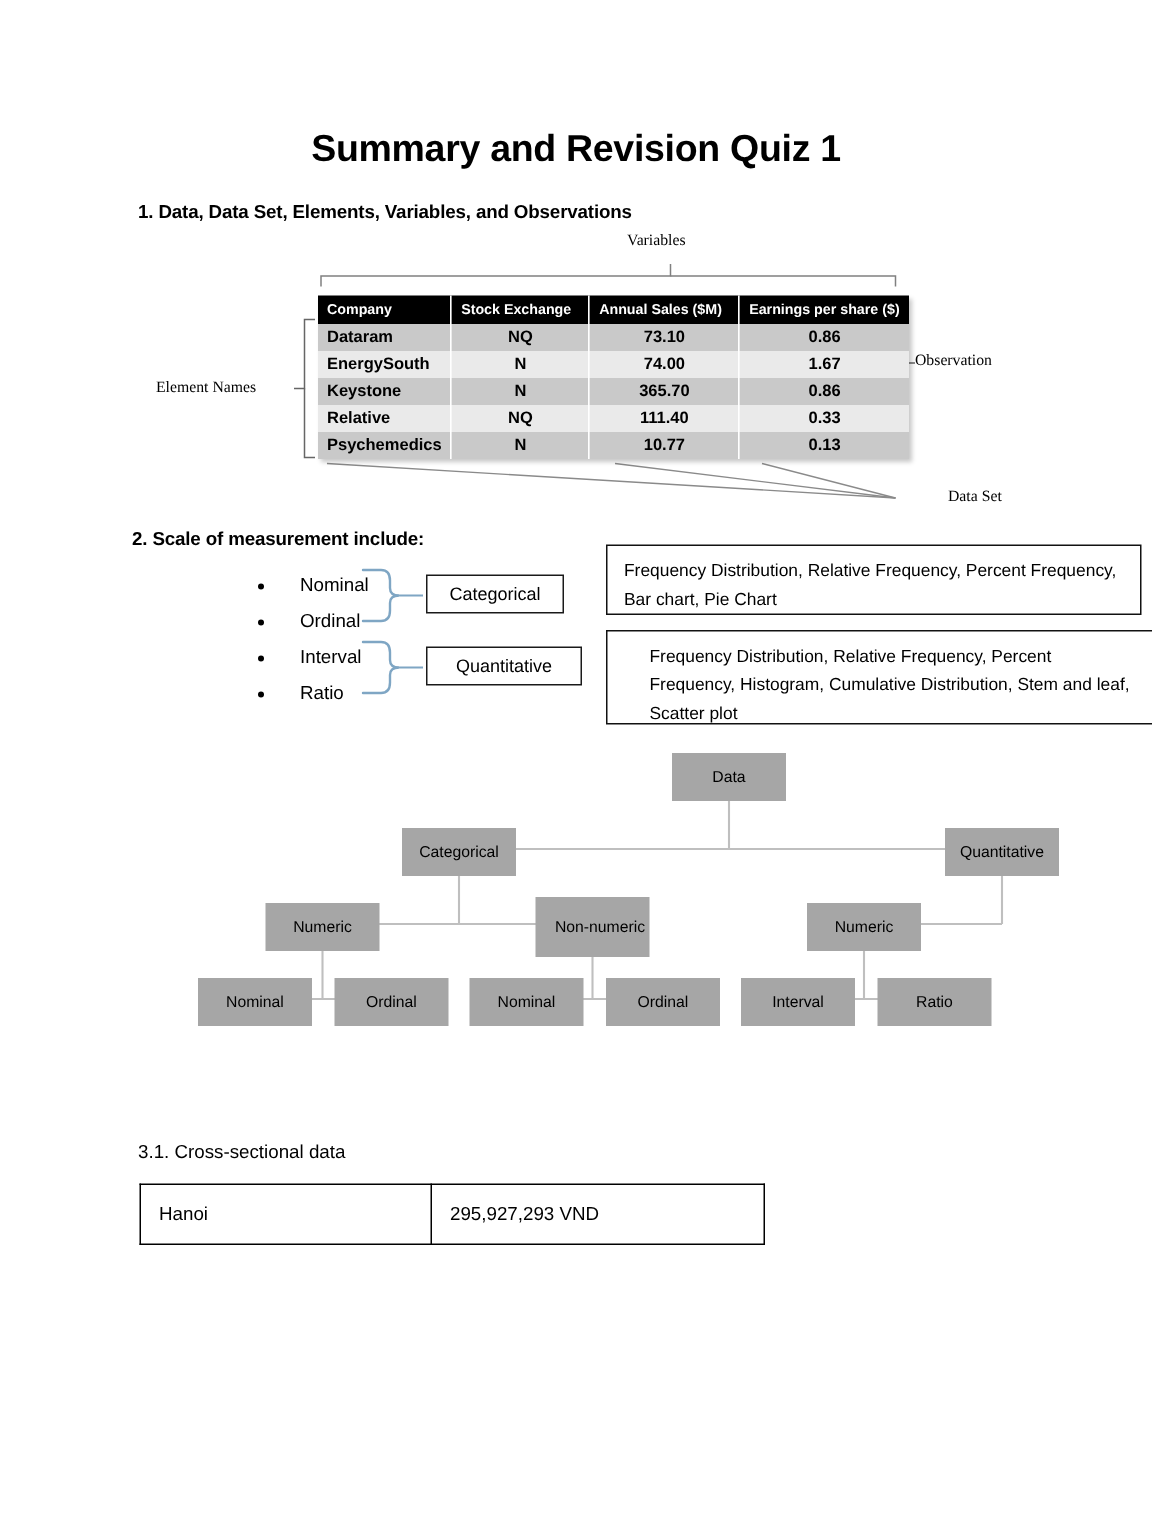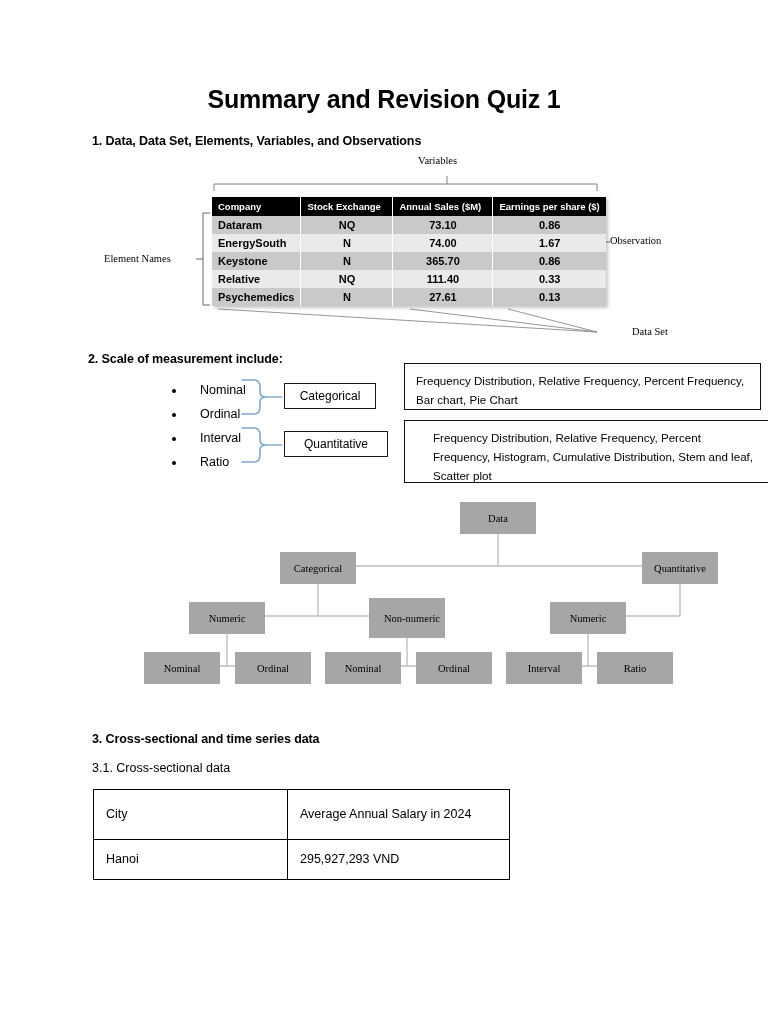--- a/index.html
+++ b/index.html
@@ -156,25 +156,24 @@
     line-height: 19px;
     padding: 7px 10px 6px 11px;
     margin-left: 13px;
   }
   #desc-categorical  { left: 303px; top: -9px;  width: 357px; height: 47px; }
   #desc-quantitative { left: 303px; top: 48px;  width: 366px; height: 63px; padding-left: 28px; }
 
   
   #hierarchy {
     position: absolute;
-    left: 140px;
+    left: 128px;
     top: 498px;
     width: 545px;
     height: 192px;
-    font-family: Liberation Serif, serif;
   }
   #hier-svg { position: absolute; left: 0; top: 0; }
 
   .node {
     position: absolute;
     background: #a6a6a6;
     color: #000000;
     font-size: 10.5px;
     display: flex;
     align-items: center;
@@ -271,21 +270,21 @@
         </tr>
         <tr class="even">
           <td class="c-company">Relative</td>
           <td class="c-num">NQ</td>
           <td class="c-num">111.40</td>
           <td class="c-num">0.33</td>
         </tr>
         <tr class="odd">
           <td class="c-company">Psychemedics</td>
           <td class="c-num">N</td>
-          <td class="c-num">27.61</td>
+          <td class="c-num">10.77</td>
           <td class="c-num">0.13</td>
         </tr>
       </tbody>
     </table>
   </div>
 
   <div class="sec-heading" id="sec2-heading">2. Scale of measurement include:</div>
 
   <div id="sec2-block">
     <svg id="sec2-svg" width="660" height="125" viewBox="0 0 660 125">
@@ -345,33 +344,28 @@
     <div class="node" style="left:229px; top:100px; width:76px; height:40px;padding-left:10px;">Non-numeric</div>
     <div class="node" style="left:410px; top:104px; width:76px; height:32px;">Numeric</div>
     <div class="node" style="left:4px;   top:154px; width:76px; height:32px;">Nominal</div>
     <div class="node" style="left:95px;  top:154px; width:76px; height:32px;">Ordinal</div>
     <div class="node" style="left:185px; top:154px; width:76px; height:32px;">Nominal</div>
     <div class="node" style="left:276px; top:154px; width:76px; height:32px;">Ordinal</div>
     <div class="node" style="left:366px; top:154px; width:76px; height:32px;">Interval</div>
     <div class="node" style="left:457px; top:154px; width:76px; height:32px;">Ratio</div>
   </div>
 
-  <div class="sec-heading" id="sec3-heading">3. Cross-sectional and time series data</div>
   <div class="sub-heading" id="sec3-sub">3.1. Cross-sectional data</div>
 
   <table id="cs-table">
     <colgroup>
         <col class="cs-col1">
         <col class="cs-col2">
       </colgroup>
     <tbody>
-      <tr class="cs-r1">
-        <td>City</td>
-        <td>Average Annual Salary in 2024</td>
-      </tr>
       <tr class="cs-r2">
         <td>Hanoi</td>
         <td>295,927,293 VND</td>
       </tr>
     </tbody>
   </table>
 
 </div>
 
 </body></html>

